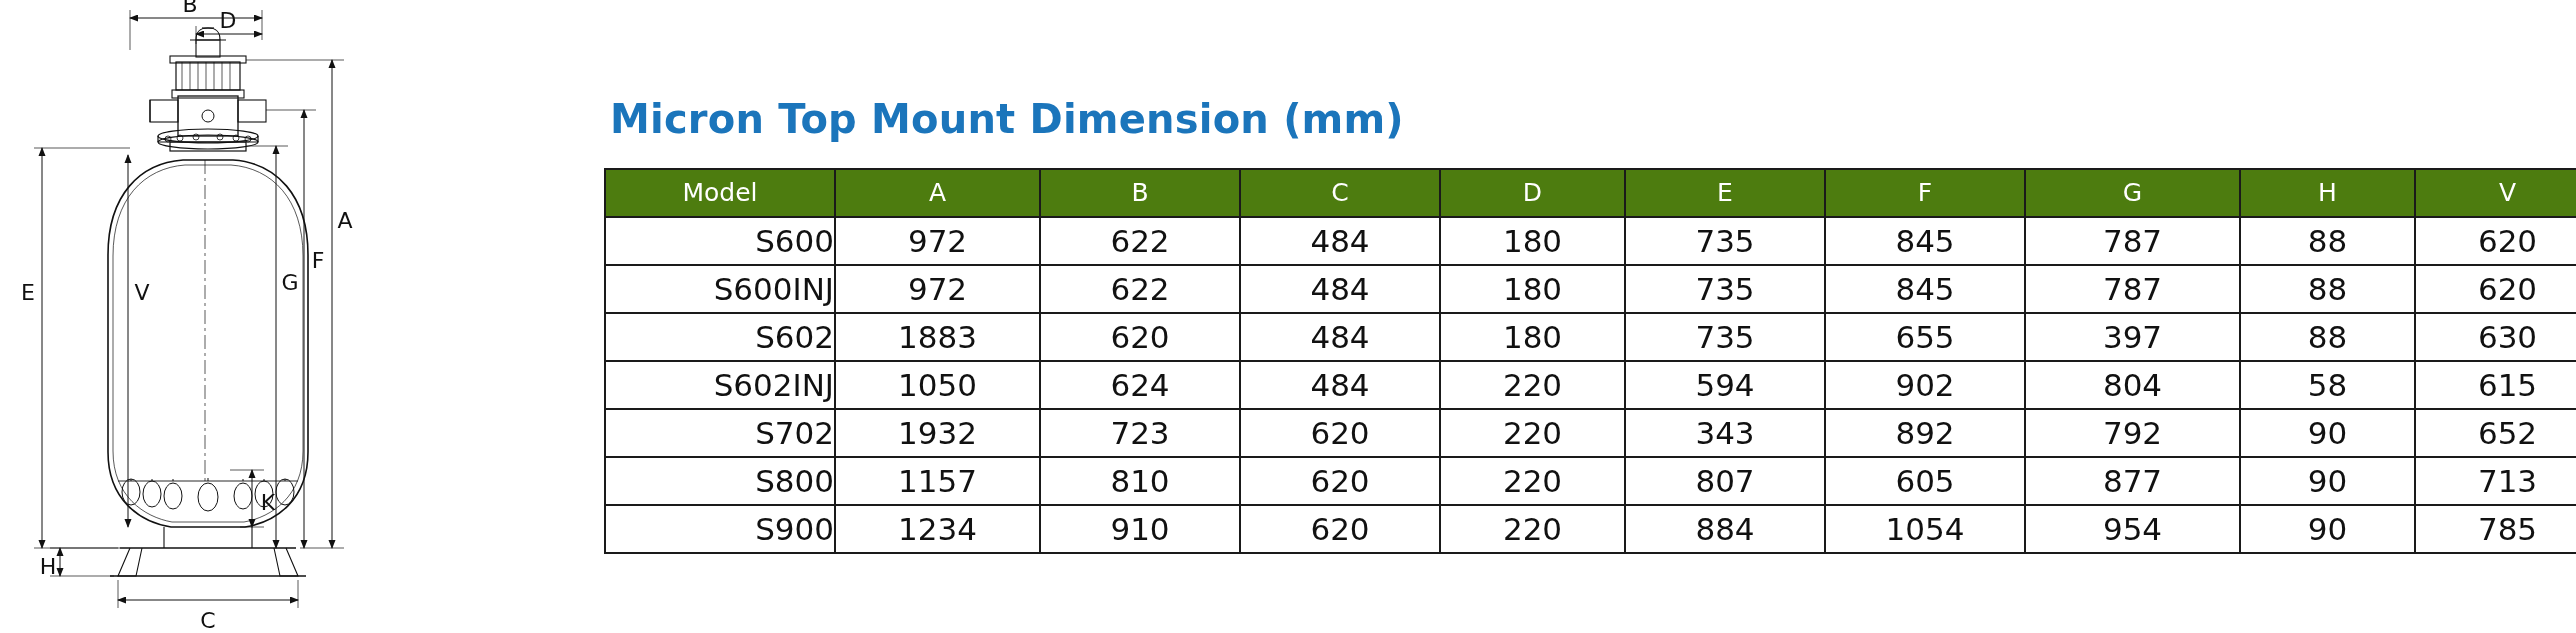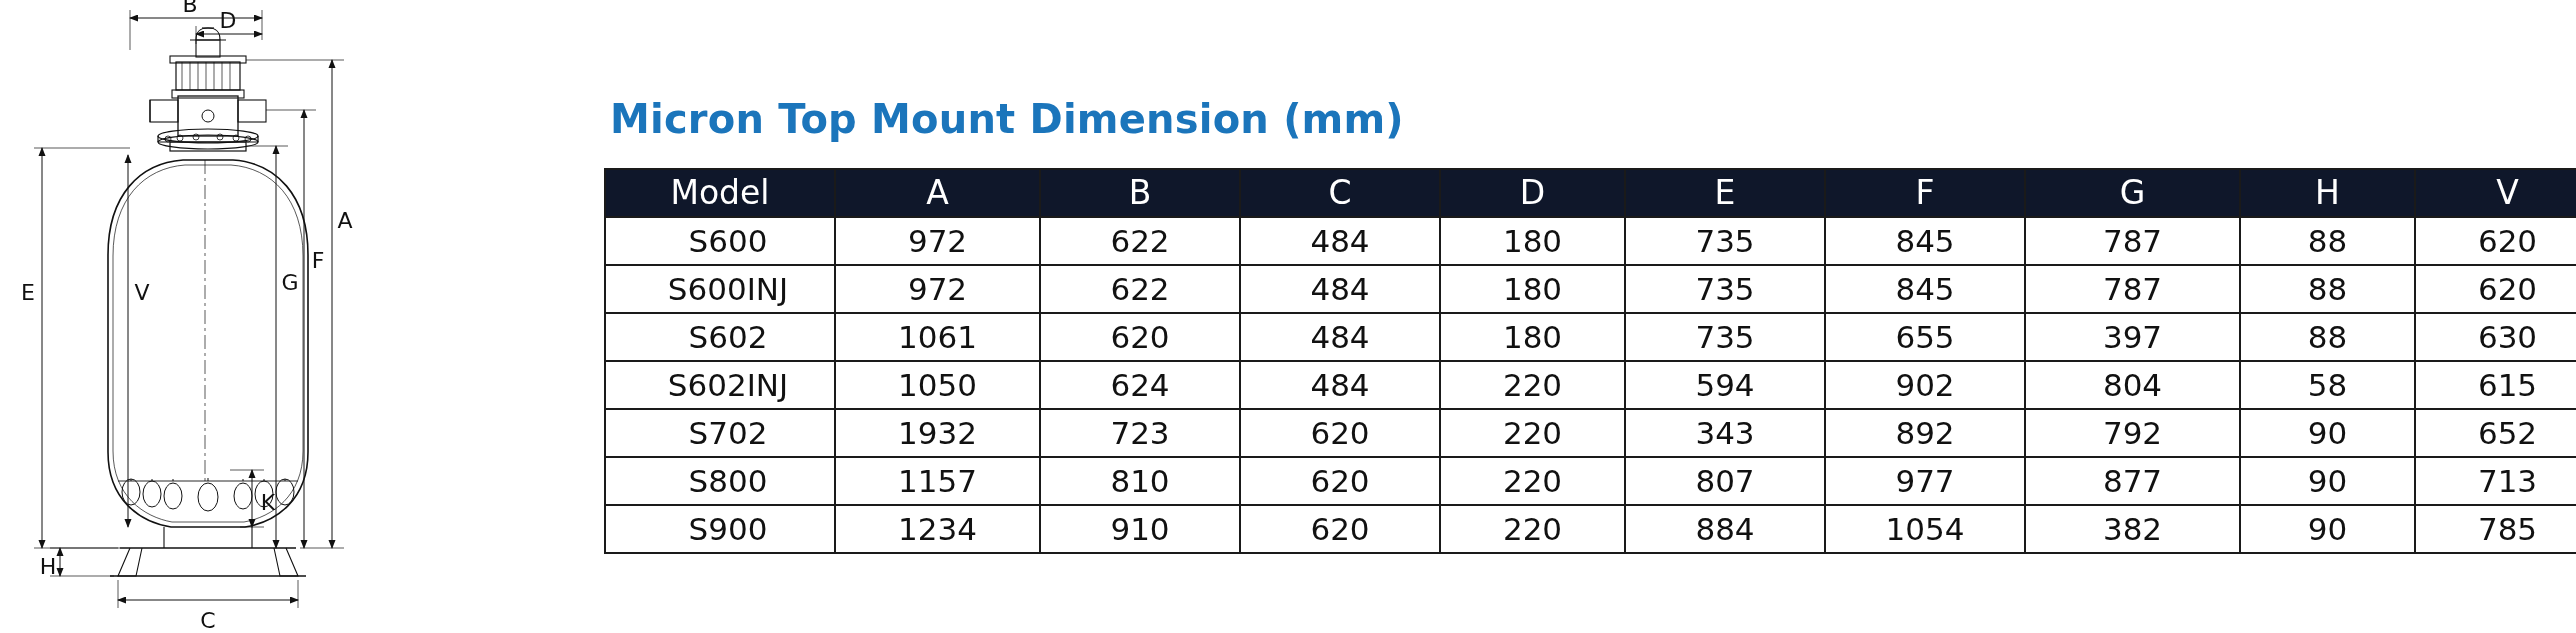--- a/index.html
+++ b/index.html
@@ -63,27 +63,27 @@
     border: 2px solid #1a1a1a;
     height: 46px;
     font-size: 31px;
     text-align: center;
     font-family: "DejaVu Sans", sans-serif;
     color: #111111;
     padding: 0;
     line-height: 46px;
   }
   table.dim-table thead th {
-    background: #0f172a;
+    background: #4d7c0f;
     color: #ffffff;
     font-weight: normal;
-    font-size: 33px;
+    font-size: 25px;
   }
   table.dim-table tbody td.model-cell {
-    text-align: center;
+    text-align: right;
     padding-left: 16px;
     font-size: 31px;
   }
   
   col.c-model { width: 230px; }
   col.c-a { width: 205px; }
   col.c-b { width: 200px; }
   col.c-c { width: 200px; }
   col.c-d { width: 185px; }
   col.c-e { width: 200px; }
@@ -306,21 +306,21 @@
           <td>180</td>
           <td>735</td>
           <td>845</td>
           <td>787</td>
           <td>88</td>
           <td>620</td>
 
         </tr>
         <tr>
           <td class="model-cell">S602</td>
-          <td>1061</td>
+          <td>1883</td>
           <td>620</td>
           <td>484</td>
           <td>180</td>
           <td>735</td>
           <td>655</td>
           <td>397</td>
           <td>88</td>
           <td>630</td>
 
         </tr>
@@ -350,35 +350,35 @@
           <td>652</td>
 
         </tr>
         <tr>
           <td class="model-cell">S800</td>
           <td>1157</td>
           <td>810</td>
           <td>620</td>
           <td>220</td>
           <td>807</td>
-          <td>977</td>
+          <td>605</td>
           <td>877</td>
           <td>90</td>
           <td>713</td>
 
         </tr>
         <tr>
           <td class="model-cell">S900</td>
           <td>1234</td>
           <td>910</td>
           <td>620</td>
           <td>220</td>
           <td>884</td>
           <td>1054</td>
-          <td>382</td>
+          <td>954</td>
           <td>90</td>
           <td>785</td>
 
         </tr>
       </tbody>
     </table>
   </div>
 </div>
 
 

